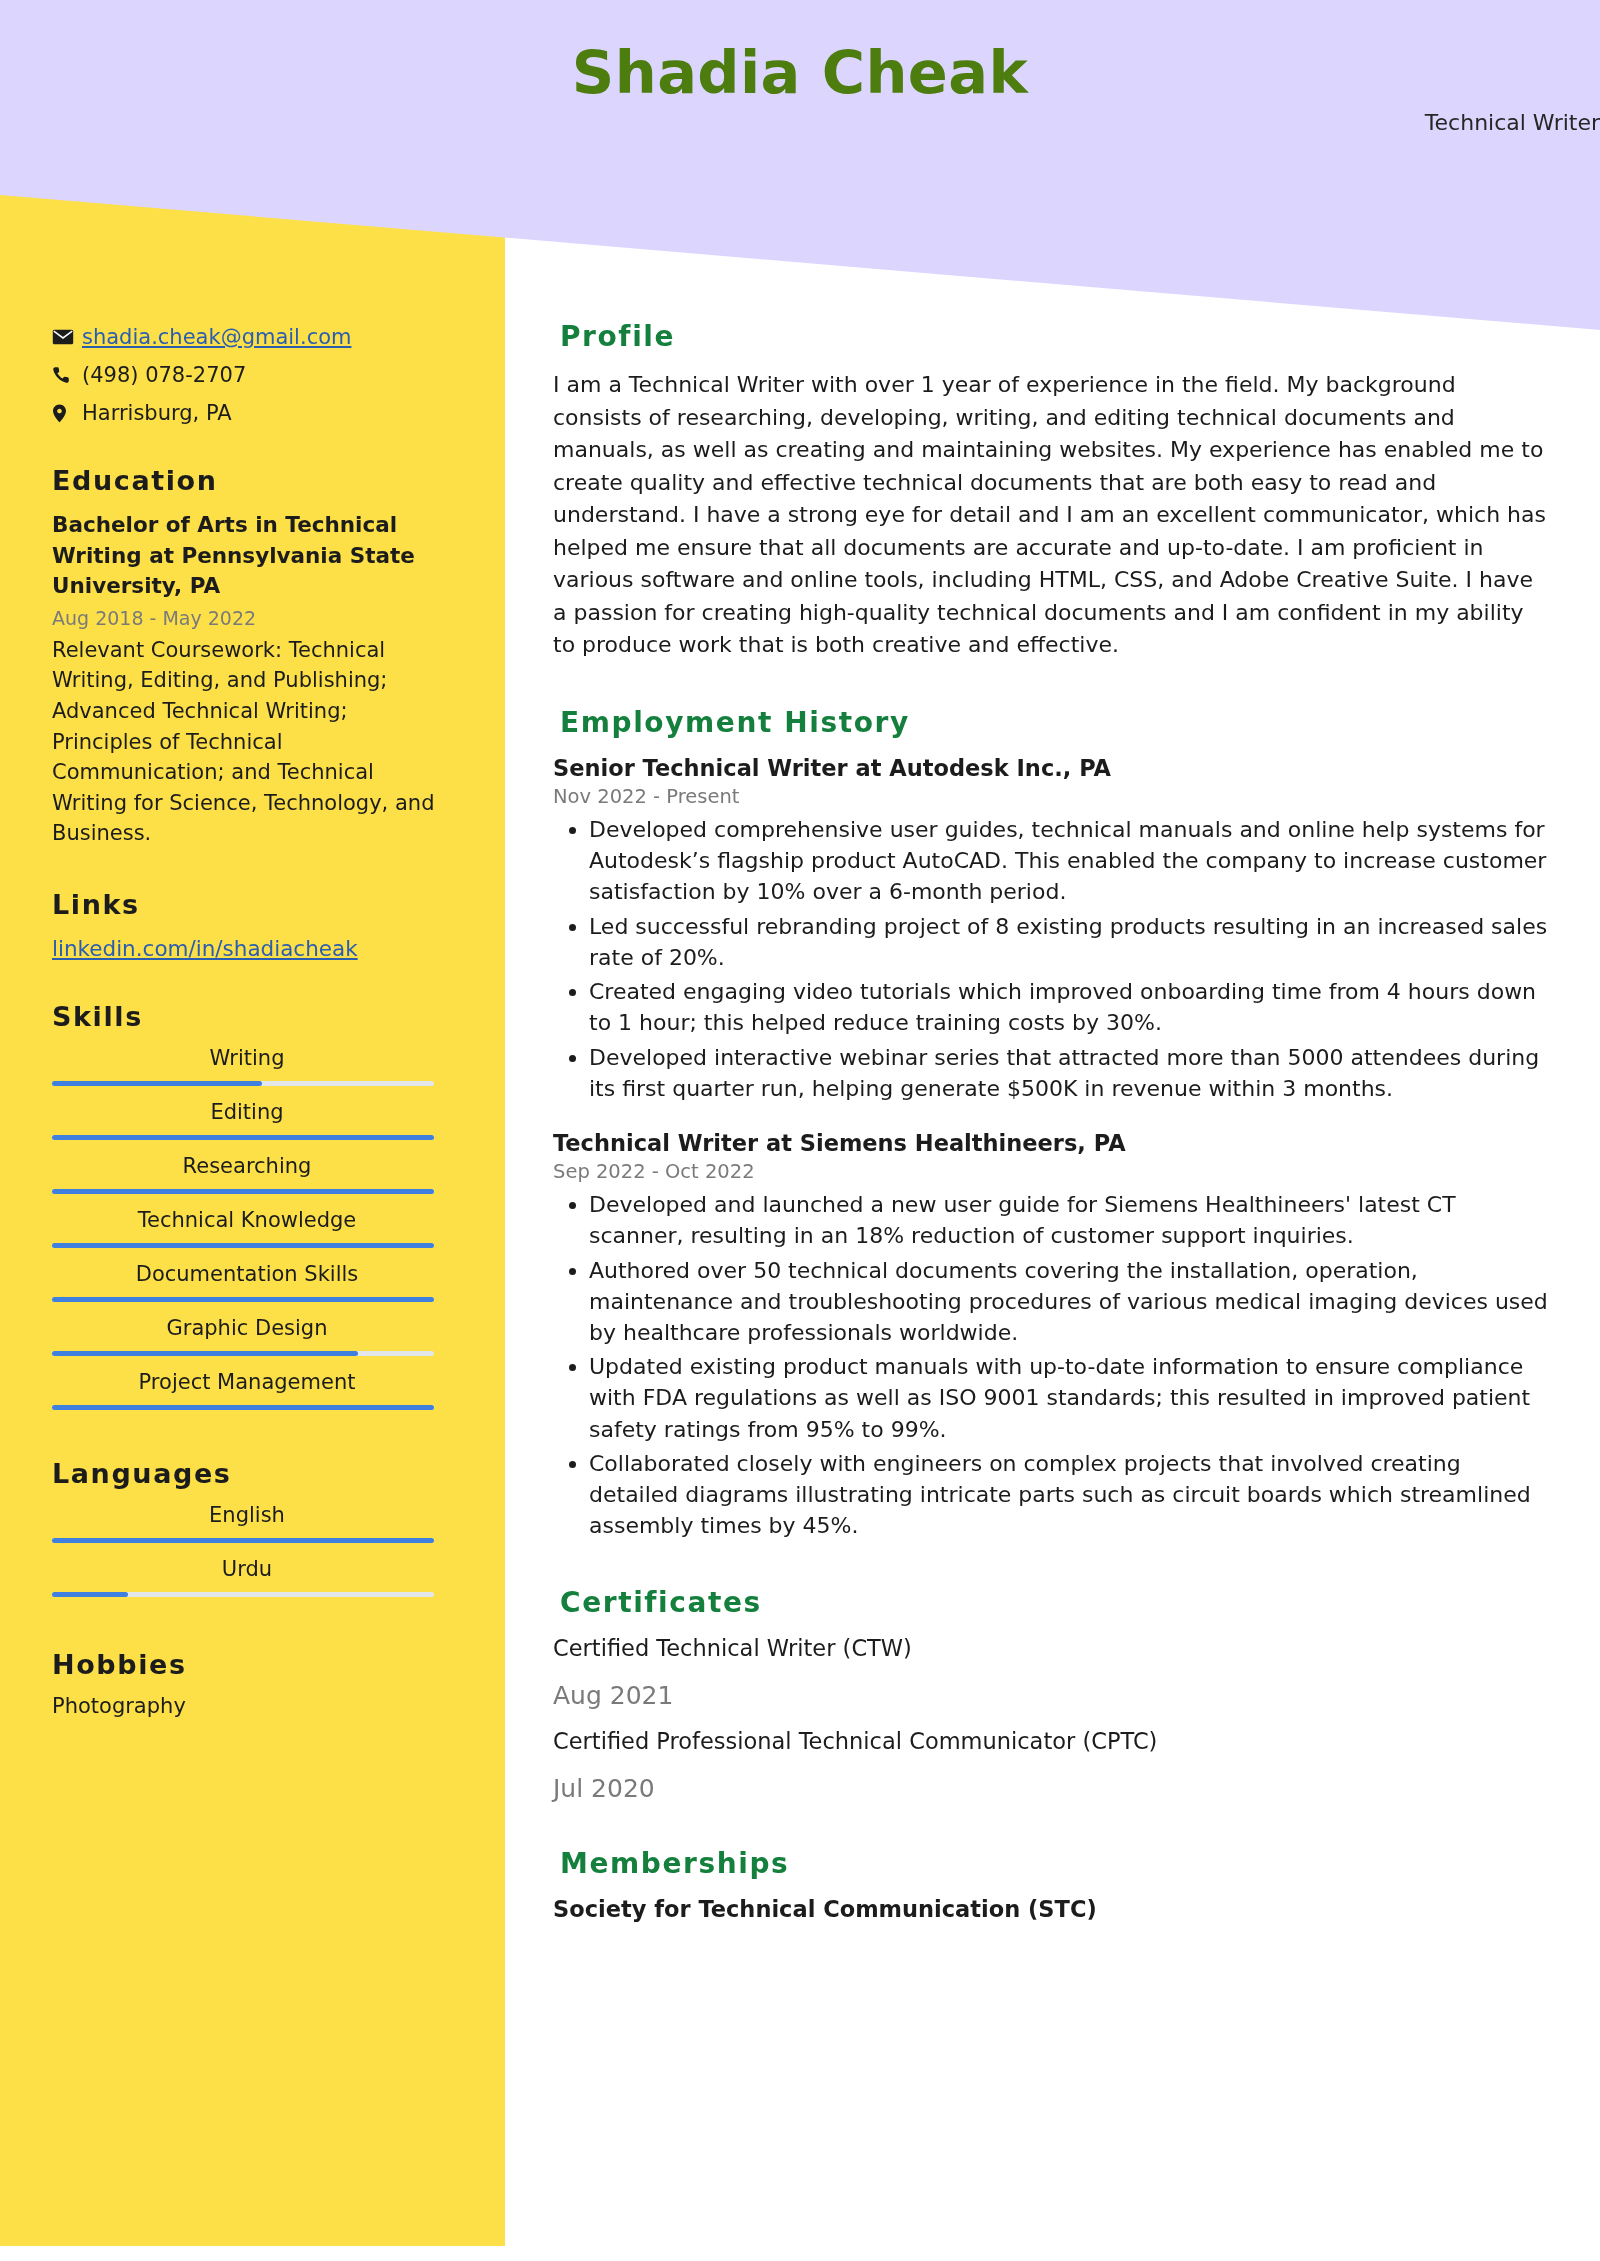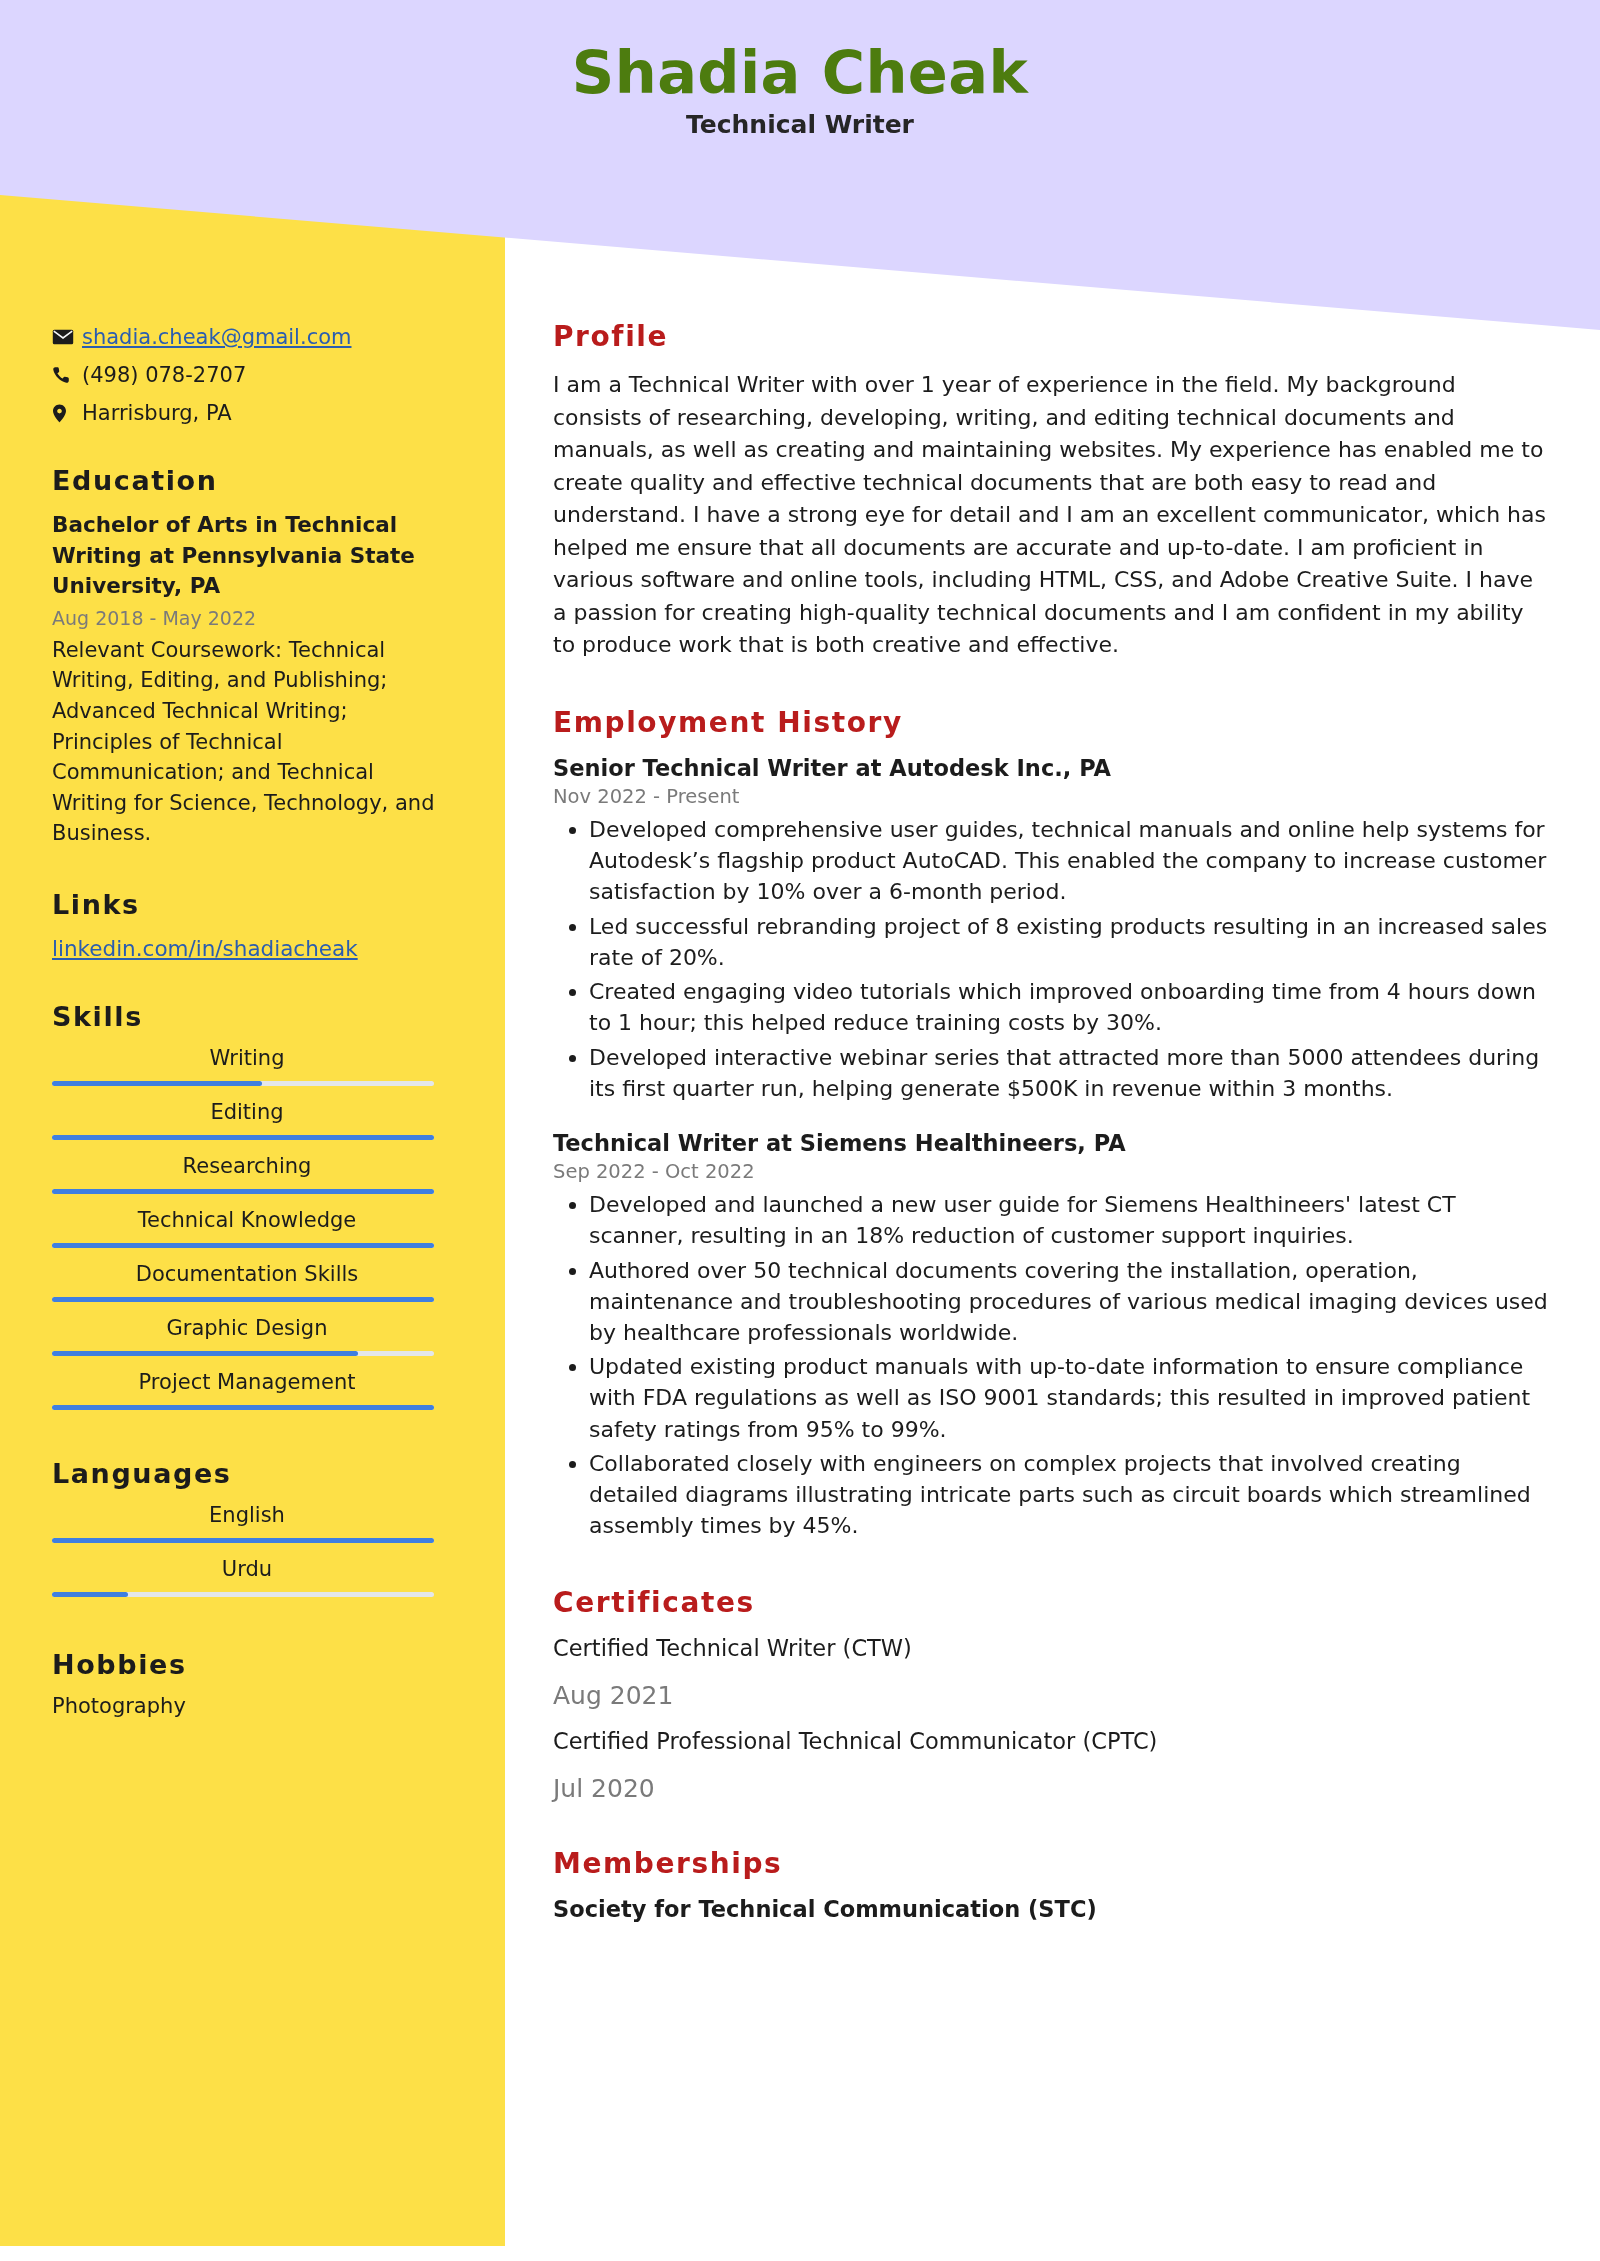--- a/index.html
+++ b/index.html
@@ -29,24 +29,25 @@
     text-align: center;
   }
   .name {
     font-size: 59px;
     font-weight: bold;
     color: #4d7c0f;
     letter-spacing: 0.4px;
     line-height: 1.12;
   }
   .job-title {
-    font-size: 25px;
+    font-size: 22px;
     color: #262626;
     margin-top: 4px;
-    font-weight: bold;
+    font-weight: normal;
+    text-align: right;
   }
 
   
   .sidebar {
     position: absolute;
     top: 180px;
     left: 0;
     width: 505px;
     height: 2066px;
     background: #fde047;
@@ -145,23 +146,24 @@
   .main {
     position: absolute;
     top: 320px;
     left: 553px;
     width: 995px;
     z-index: 2;
   }
   .main-heading {
     font-size: 28px;
     font-weight: bold;
-    color: #b91c1c;
+    color: #15803d;
     letter-spacing: 1.6px;
     margin-bottom: 16px;
+    margin-left: 7px;
   }
   .profile-text {
     font-size: 22px;
     line-height: 1.48;
     color: #1c1c1c;
     text-align: left;
   }
   .section { margin-top: 44px; }
   .job-heading {
     font-size: 22.5px;

